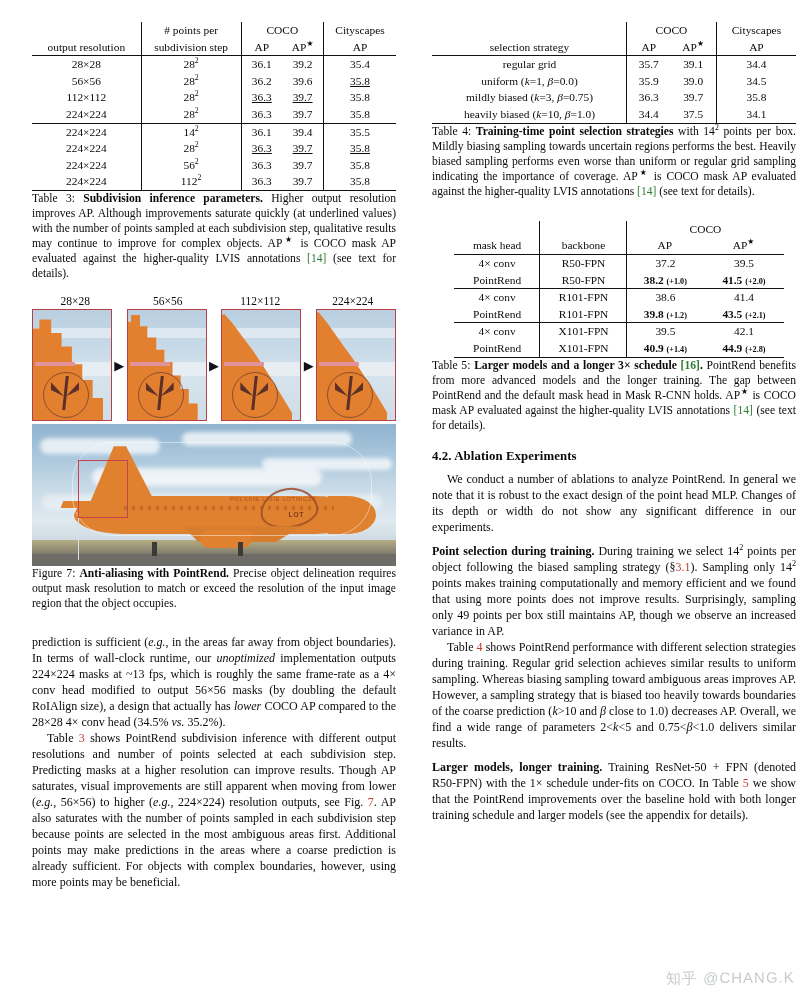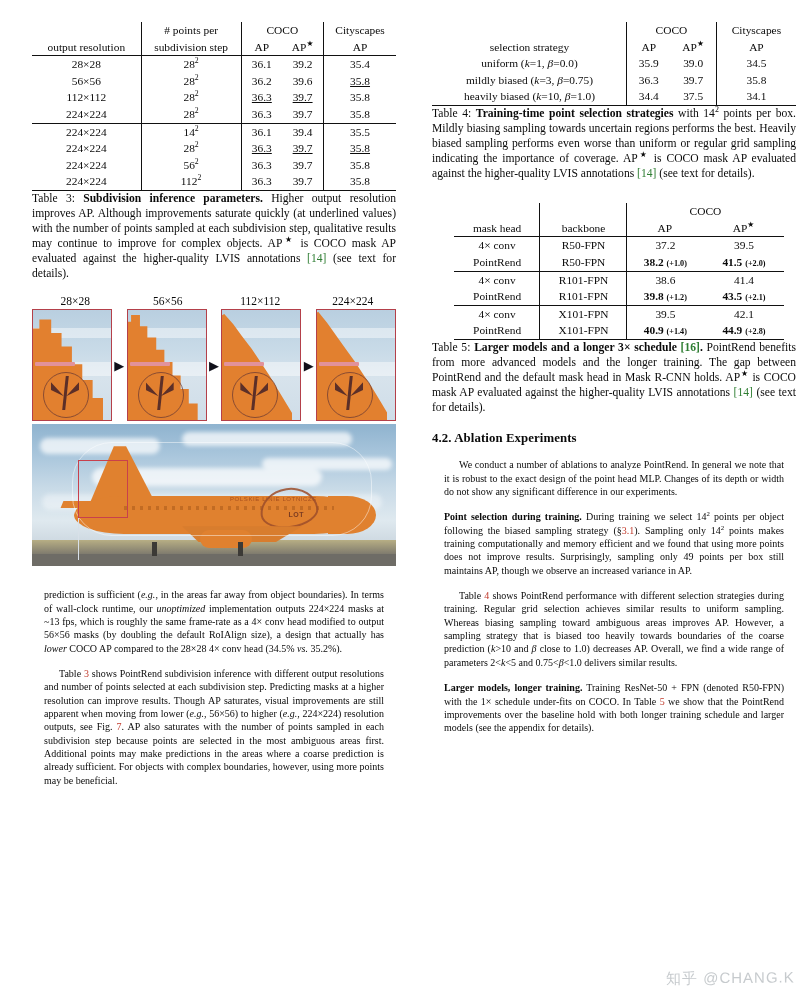--- a/index.html
+++ b/index.html
@@ -52,26 +52,26 @@
   .caption{
     font-size:11.6px;
     line-height:1.30;
     text-align:justify;
     margin-top:0;
     text-justify:inter-word;
     hyphens:auto;
   }
   .caption b{font-weight:bold;}
   .para{
-    font-size:10px;
+    font-size:12px;
     line-height:1.335;
     text-align:justify;
     text-justify:inter-word;
     hyphens:auto;
-    margin:12px;
+    margin:0;
   }
   .para.indent{text-indent:15px;}
   .sec-head{
     font-size:12.8px;
     font-weight:bold;
     margin:16px 0 7px 0;
     letter-spacing:0.1px;
   }
   .run-in{font-weight:bold;}
   .ref{color:#c0392b;}
@@ -367,20 +367,24 @@
         <div class="logo-text">LOT</div>
         <div class="wing"></div>
         <div class="engine"></div>
         <div class="gear" style="left:120px;"></div>
         <div class="gear" style="left:206px;"></div>
         <div class="outline"></div>
         <div class="leader"></div>
         <div class="zoombox"></div>
       </div>
 
+      <div class="caption">
+        <span>Figure 7:</span>
+        <b>Anti-aliasing with PointRend.</b><span> Precise object delineation requires output mask resolution to match or exceed the resolution of the input image region that the object occupies.</span>
+      </div>
     </div>
 
     <p class="para" style="margin-top:22px;">
       <span>prediction is sufficient (</span><em>e.g.</em><span>, in the areas far away from object boundaries). In terms of wall-clock runtime, our </span><em>unoptimized</em><span> implementation outputs 224×224 masks at ~13 fps, which is roughly the same frame-rate as a 4× conv head modified to output 56×56 masks (by doubling the default RoIAlign size), a design that actually has </span><em>lower</em><span> COCO AP compared to the 28×28 4× conv head (34.5% </span><em>vs.</em><span> 35.2%).</span>
     </p>
     <p class="para indent">
       <span>Table </span><span class="ref">3</span><span> shows PointRend subdivision inference with different output resolutions and number of points selected at each subdivision step. Predicting masks at a higher resolution can improve results. Though AP saturates, visual improvements are still apparent when moving from lower (</span><em>e.g.</em><span>, 56×56) to higher (</span><em>e.g.</em><span>, 224×224) resolution outputs, see Fig. </span><span class="ref">7</span><span>. AP also saturates with the number of points sampled in each subdivision step because points are selected in the most ambiguous areas first. Additional points may make predictions in the areas where a coarse prediction is already sufficient. For objects with complex boundaries, however, using more points may be beneficial.</span>
     </p>
   </div>
 
@@ -393,20 +397,26 @@
           <td class="vl" colspan="2">COCO</td>
           <td class="vl">Cityscapes</td>
         </tr>
         <tr>
           <td class="lft">selection strategy</td>
           <td class="vl" style="width:38px;">AP</td>
           <td style="width:40px;"><span>AP</span><span class="sup">★</span></td>
           <td class="vl" style="width:74px;">AP</td>
         </tr>
         <tr>
+          <td class="rule-thick lft">regular grid</td>
+          <td class="rule-thick vl">35.7</td>
+          <td class="rule-thick">39.1</td>
+          <td class="rule-thick vl">34.4</td>
+        </tr>
+        <tr>
           <td class="lft"><span>uniform (</span><em>k</em><span>=1,</span> <em>β</em><span>=0.0)</span></td>
           <td class="vl">35.9</td>
           <td>39.0</td>
           <td class="vl">34.5</td>
         </tr>
         <tr>
           <td class="lft"><span>mildly biased (</span><em>k</em><span>=3,</span> <em>β</em><span>=0.75)</span></td>
           <td class="vl b">36.3</td>
           <td class="b">39.7</td>
           <td class="vl b">35.8</td>

